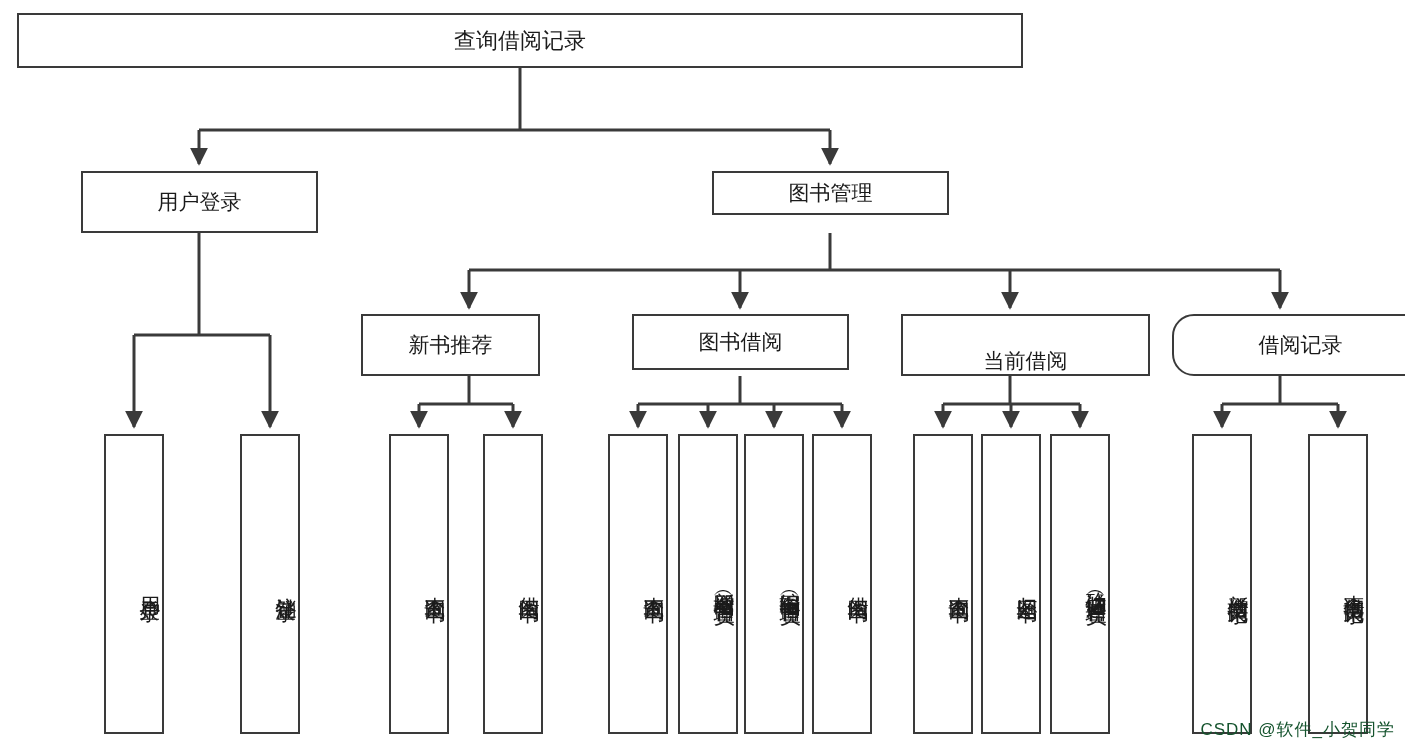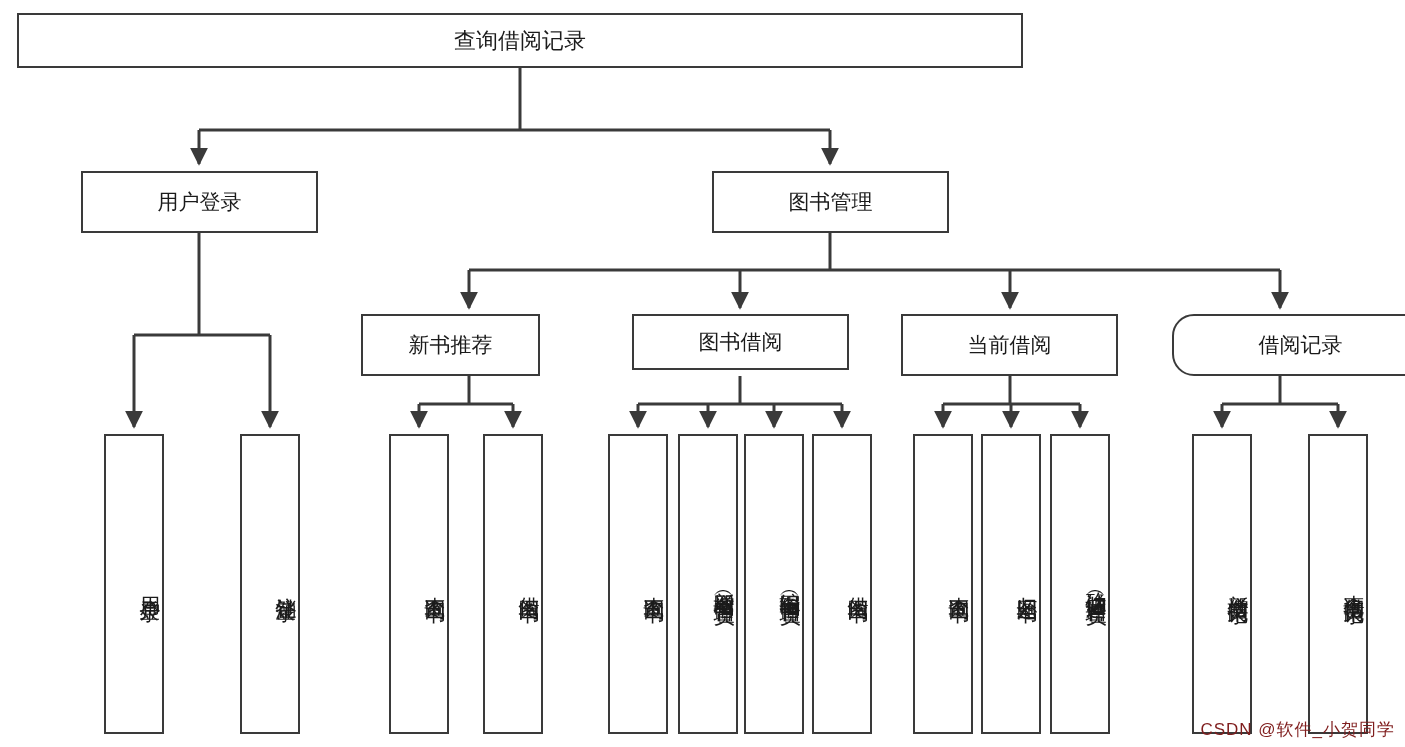--- a/index.html
+++ b/index.html
@@ -58,21 +58,21 @@
     text-orientation:upright;
     white-space:normal;
     max-height:100%;
   }
   
   #watermark{
     position:absolute;
     right:10px;
     bottom:6px;
     font-size:17px;
-    color:#7f1d1d;
+    color:#14532d;
     letter-spacing:1px;
     white-space:nowrap;
     user-select:none;
   }
 </style>
 </head>
 <body>
 
 <div id="canvas">
 
@@ -129,31 +129,31 @@
     </g>
   </svg>
 
   <div class="node root" style="left:17px;top:13px;width:1006px;height:55px;">
     <span class="lbl">查询借阅记录</span>
   </div>
 
   <div class="node level2" style="left:81px;top:171px;width:237px;height:62px;">
     <span class="lbl">用户登录</span>
   </div>
-  <div class="node level2" style="left:712px;top:171px;width:237px;height:62px;">
+  <div class="node level2" style="left:712px;top:171px;width:237px;height:44px;">
     <span class="lbl">图书管理</span>
   </div>
 
   <div class="node level2" style="left:361px;top:314px;width:179px;height:62px;">
     <span class="lbl">新书推荐</span>
   </div>
   <div class="node level2" style="left:632px;top:314px;width:217px;height:56px;">
     <span class="lbl">图书借阅</span>
   </div>
-  <div class="node level2" style="left:901px;top:314px;width:217px;height:62px;">
+  <div class="node level2" style="left:901px;top:314px;width:249px;height:62px;align-items:flex-end;">
     <span class="lbl">当前借阅</span>
   </div>
   <div class="node level2" style="left:1172px;top:314px;width:257px;height:62px;border-radius:22px;">
     <span class="lbl">借阅记录</span>
   </div>
 
   <div class="node leaf" style="left:104px;top:434px;width:60px;height:300px;">
     <span class="lbl">用户登录</span>
   </div>
   <div class="node leaf" style="left:240px;top:434px;width:60px;height:300px;">

